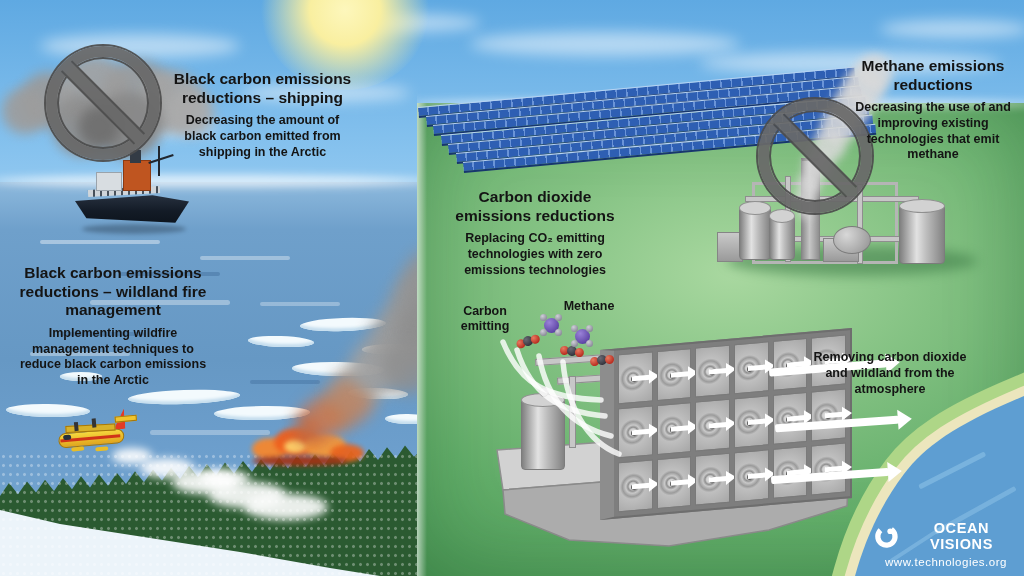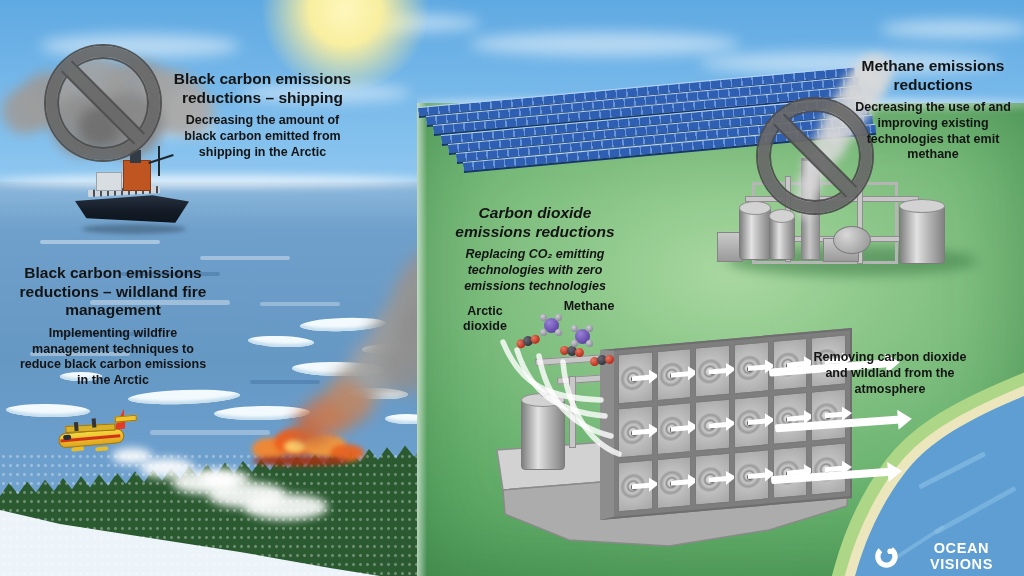--- a/index.html
+++ b/index.html
@@ -68,21 +68,21 @@
   .ch4 i{position:absolute;width:7px;height:7px;border-radius:50%;
     background:radial-gradient(circle at 35% 30%,#cfcfd8,#8a8a98 75%);}
   .mol-label{position:absolute;font-size:12.5px;font-weight:700;color:#141414;
     text-align:center;line-height:1.2;z-index:26;}
   
   #plane{position:absolute;left:58px;top:408px;width:84px;height:52px;
     transform:rotate(-5deg);z-index:34;}
   
   #logo{position:absolute;left:874px;top:520px;width:144px;text-align:center;
     color:#fff;z-index:46;}
-  #logo .row{display:flex;align-items:center;justify-content:center;gap:6px;margin-top:20px;}
+  #logo .row{display:flex;align-items:center;justify-content:center;gap:6px;}
   #logo .org{font-size:14.5px;font-weight:700;letter-spacing:.6px;}
   #logo .url{margin-top:4px;font-size:11.5px;font-weight:400;letter-spacing:.5px;}
   svg{display:block;}
 </style>
 </head>
 <body>
 
 <div id="canvas">
 
 
@@ -400,24 +400,24 @@
           <i style="left: -4px; top: 11px;"></i>
           <i style="left: 11px; top: 11px;"></i>
         </div>
         <div class="ch4" style="position: absolute; left: 158px; top: 329px;">
           <i style="left: -4px; top: -4px;"></i>
           <i style="left: 11px; top: -4px;"></i>
           <i style="left: -4px; top: 11px;"></i>
           <i style="left: 11px; top: 11px;"></i>
         </div>
       </div>
-    <div class="mol-label" style="left:36px;top:304px;width:64px;">Arctic dioxide</div>
+    <div class="mol-label" style="left:36px;top:304px;width:64px;">Carbon emitting</div>
     <div class="mol-label" style="left:132px;top:299px;width:80px;">Methane</div>
 
-    <div class="tb" style="left:8px;top:204px;width:220px;font-style:italic;">
+    <div class="tb" style="left:8px;top:188px;width:220px;">
       <h2 style="width:180px;margin:0 auto;">Carbon dioxide emissions reductions</h2>
       <p style="width:172px;">Replacing CO₂ emitting technologies with zero emissions technologies</p>
     </div>
     <div class="tb" style="left:428px;top:57px;width:176px;">
       <h2>Methane emissions reductions</h2>
       <p style="width:160px;">Decreasing the use of and improving existing technologies that emit methane</p>
     </div>
     <div class="tb" style="left:366px;top:344px;width:214px;">
       <p style="width:178px;">Removing carbon dioxide and wildland from the atmosphere</p>
     </div>

